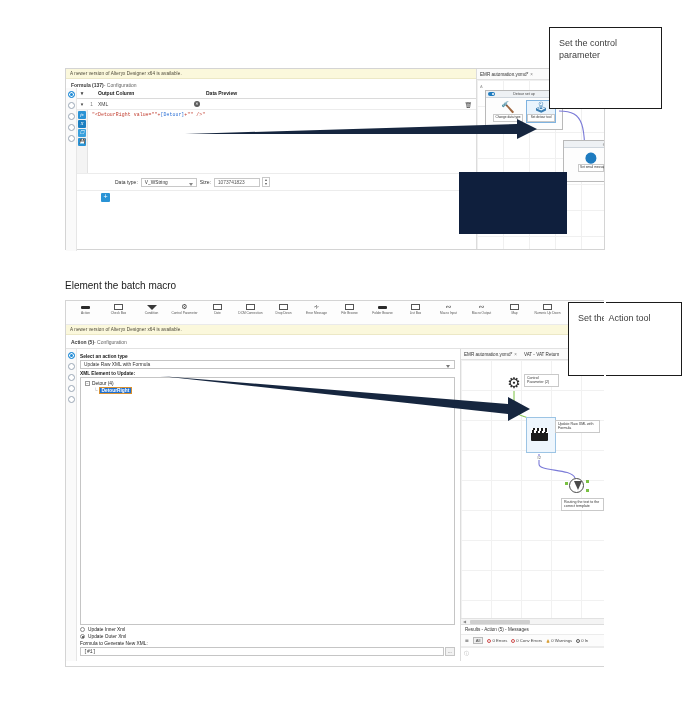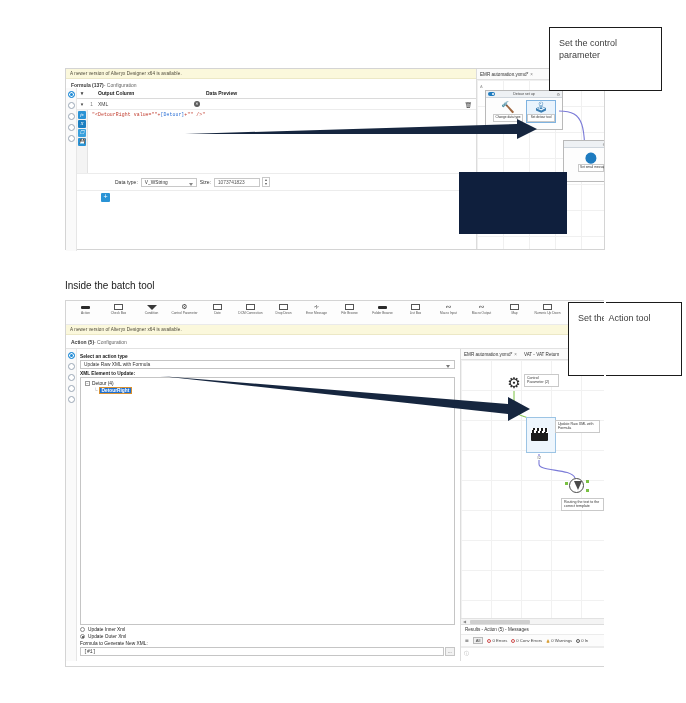--- a/index.html
+++ b/index.html
@@ -400,29 +400,29 @@
             <div style="font-size:11px;color:#1e7bbf;line-height:11px;">⬤</div>
             <div class="tool-lbl">Set email message</div>
           </div>
         </div>
       </div>
     </div>
   </div>
 
   <div class="navy-box" style="left:459px;top:172px;width:108px;height:62px;"></div>
 
-  <div class="callout" style="left:549px;top:27px;width:113px;height:64px;">
+  <div class="callout" style="left:549px;top:27px;width:113px;height:82px;">
     <span>Set the control parameter</span>
   </div>
 
   <svg class="arrow-svg" style="left:185px;top:118px;width:360px;height:30px;">
     <path d="M0 16 L332 6 L332 1 L352 11 L332 21 L332 16 Z" fill="#16263f"></path>
   </svg>
 
-  <div class="section-label" style="left:65px;top:280px;">Inside the batch tool</div>
+  <div class="section-label" style="left:65px;top:280px;">Element the batch macro</div>
 
   <div class="win" id="macro-window">
 
     <div class="toolbar">
       <div class="tb-item">
         <div class="tb-glyph">
             <span class="bar"></span>
           </div>
         <span>Action</span>
       </div>

